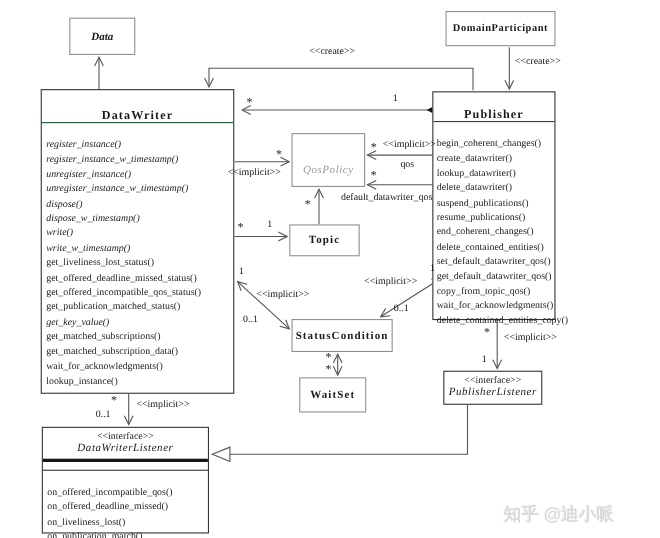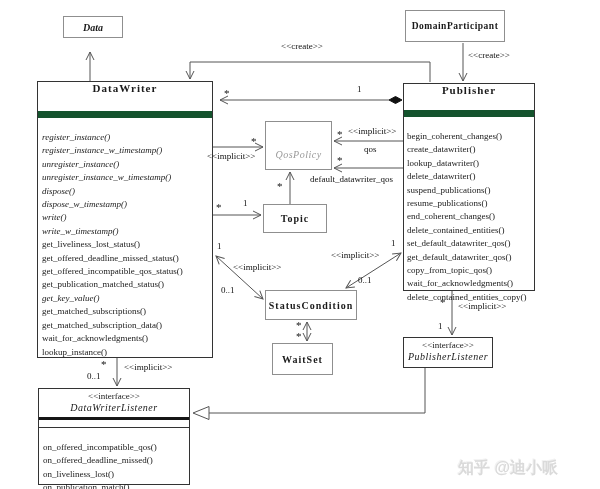--- a/index.html
+++ b/index.html
@@ -8,21 +8,21 @@
     font-family:"Liberation Serif","DejaVu Serif",serif; color:#1a1a1a;
     overflow:hidden;
   }
   svg.wires { position:absolute; left:0; top:0; width:600px; height:489px; }
   .box { position:absolute; background:#ffffff; box-sizing:border-box; }
   .box.dark  { border:1px solid #333; }
   .box.light { border:1px solid #8f8f8f; }
   .center-flex { display:flex; align-items:center; justify-content:center; }
   .cls-title { font-weight:bold; letter-spacing:1px; font-size:11px; text-align:center; }
   .cls-title-sm { font-weight:bold; letter-spacing:0.5px; font-size:9.5px; text-align:center; }
-  .hdr { border-bottom:7px solid #14532d; display:flex; align-items:flex-start; justify-content:center; }
+  .hdr { border-bottom:1px solid #14532d; display:flex; align-items:flex-end; justify-content:center; }
   .methods { padding:13px 0 0 4px; }
   .method { font-size:9px; line-height:13.4px; white-space:nowrap; }
   .it { font-style:italic; }
   .abstract-name { font-style:italic; }
   .qos-text { font-style:italic; color:#9a9a9a; font-size:10px; letter-spacing:0.5px;margin-top:17px; }
   .iface-hdr { border-bottom:3px solid #161616; text-align:center; padding:2px 0 3px 0; }
   .stereo { font-size:9px; line-height:11px; }
   .iface-name { font-size:10px; font-style:italic; letter-spacing:0.5px; line-height:12px; }
   .empty-row { height:7px; border-bottom:1px solid #333; }
   .lbl { position:absolute; font-size:9px; white-space:nowrap; color:#111; }
@@ -71,21 +71,21 @@
     <path d="M307,322 L307,341" fill="none" stroke="#555" marker-start="url(#ar)" marker-end="url(#ar)"></path>
 
     <path d="M117,358 L117,386" fill="none" stroke="#555" marker-end="url(#ar)"></path>
 
     <path d="M452,291 L452,335" fill="none" stroke="#555" marker-end="url(#ar)"></path>
 
     <path d="M425,368 L425,413 L209,413" fill="none" stroke="#555"></path>
     <polygon points="209,406.5 209,419.5 193,413" fill="#ffffff" stroke="#555"></polygon>
   </svg>
 
-  <div class="box light center-flex" style="left:63px;top:16px;width:60px;height:22px;">
+  <div class="box light center-flex" style="left:63px;top:16px;width:60px;height:34px;">
     <span class="abstract-name" style="font-size:10px;font-weight:bold;">Data</span>
   </div>
 
   <div class="box light center-flex" style="left:405px;top:10px;width:100px;height:32px;">
     <span class="cls-title-sm">DomainParticipant</span>
   </div>
 
   <div class="box dark" style="left:37px;top:81px;width:176px;height:277px;">
     <div class="hdr" style="height:29px;">
       <span class="cls-title">DataWriter</span>
@@ -104,21 +104,21 @@
         <div class="method">get_offered_incompatible_qos_status()</div>
         <div class="method">get_publication_matched_status()</div>
         <div class="method it">get_key_value()</div>
         <div class="method">get_matched_subscriptions()</div>
         <div class="method">get_matched_subscription_data()</div>
         <div class="method">wait_for_acknowledgments()</div>
         <div class="method">lookup_instance()</div>
       </div>
   </div>
 
-  <div class="box dark" style="left:403px;top:83px;width:132px;height:208px;">
+  <div class="box dark" style="left:393px;top:83px;width:112px;height:208px;">
     <div class="hdr" style="height:26px;">
       <span class="cls-title">Publisher</span>
     </div>
     <div class="methods" style="padding-left:3px;">
         <div class="method">begin_coherent_changes()</div>
         <div class="method">create_datawriter()</div>
         <div class="method">lookup_datawriter()</div>
         <div class="method">delete_datawriter()</div>
         <div class="method">suspend_publications()</div>
         <div class="method">resume_publications()</div>

